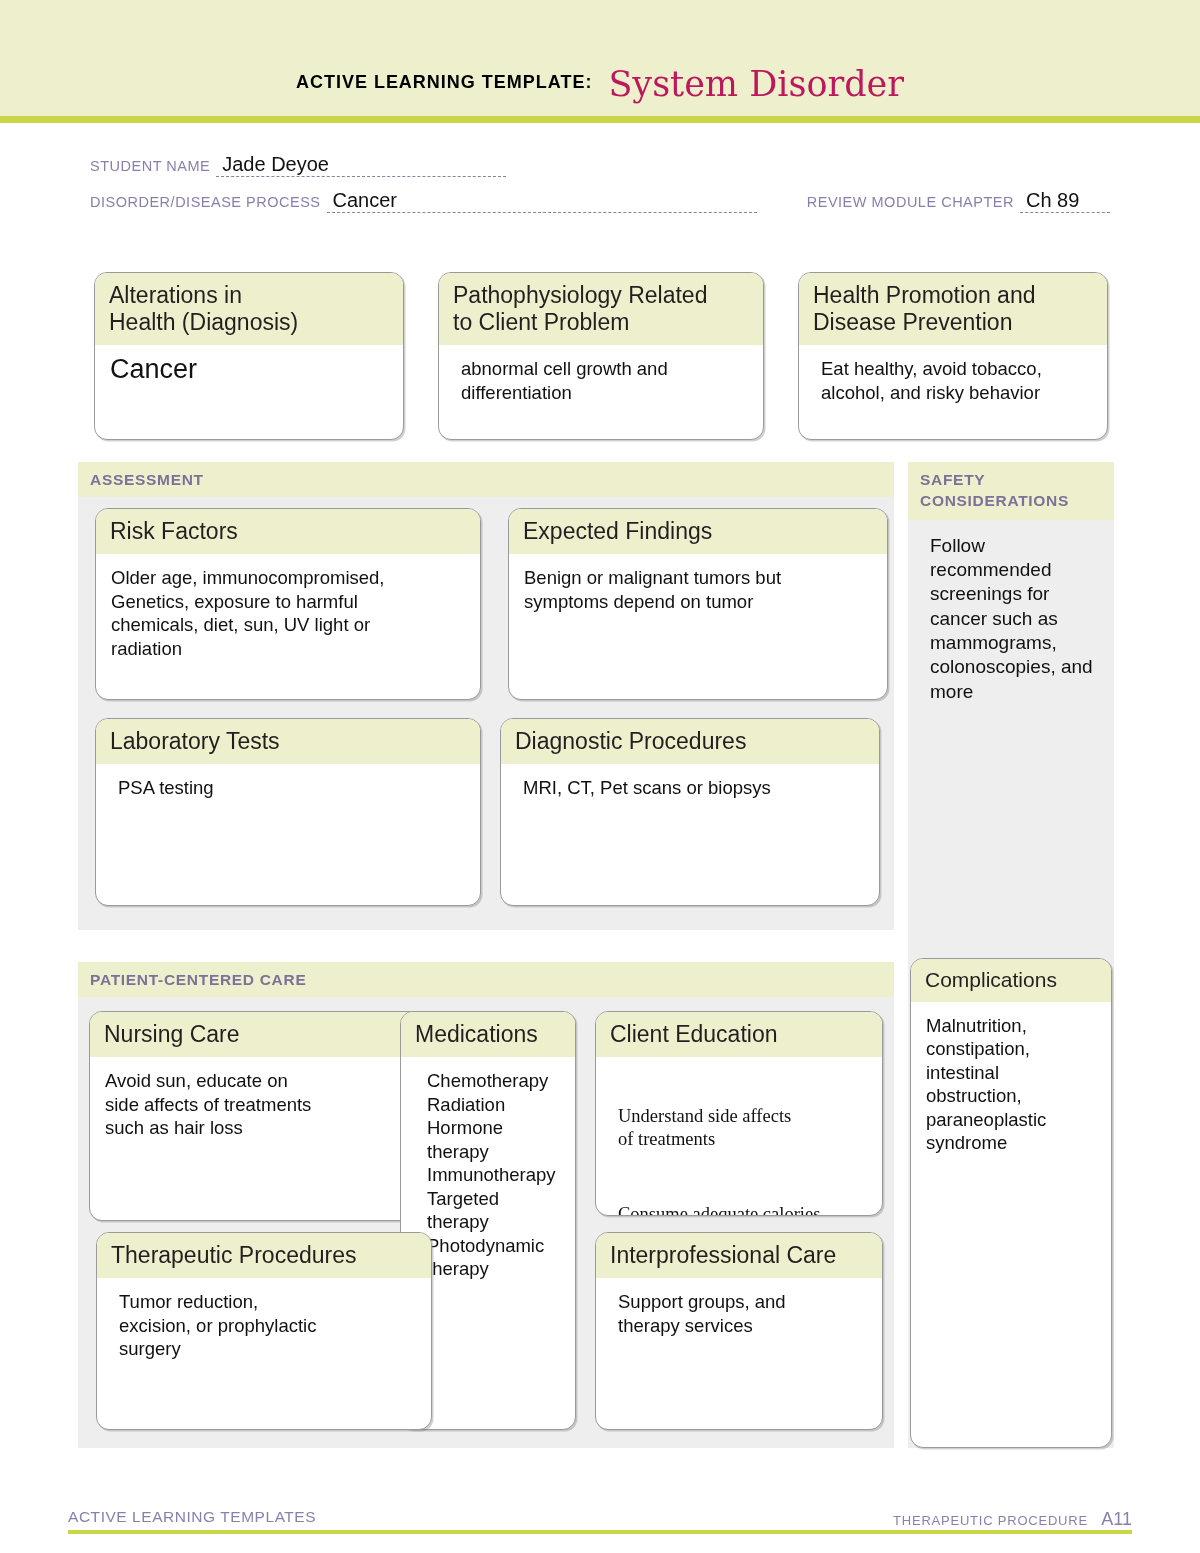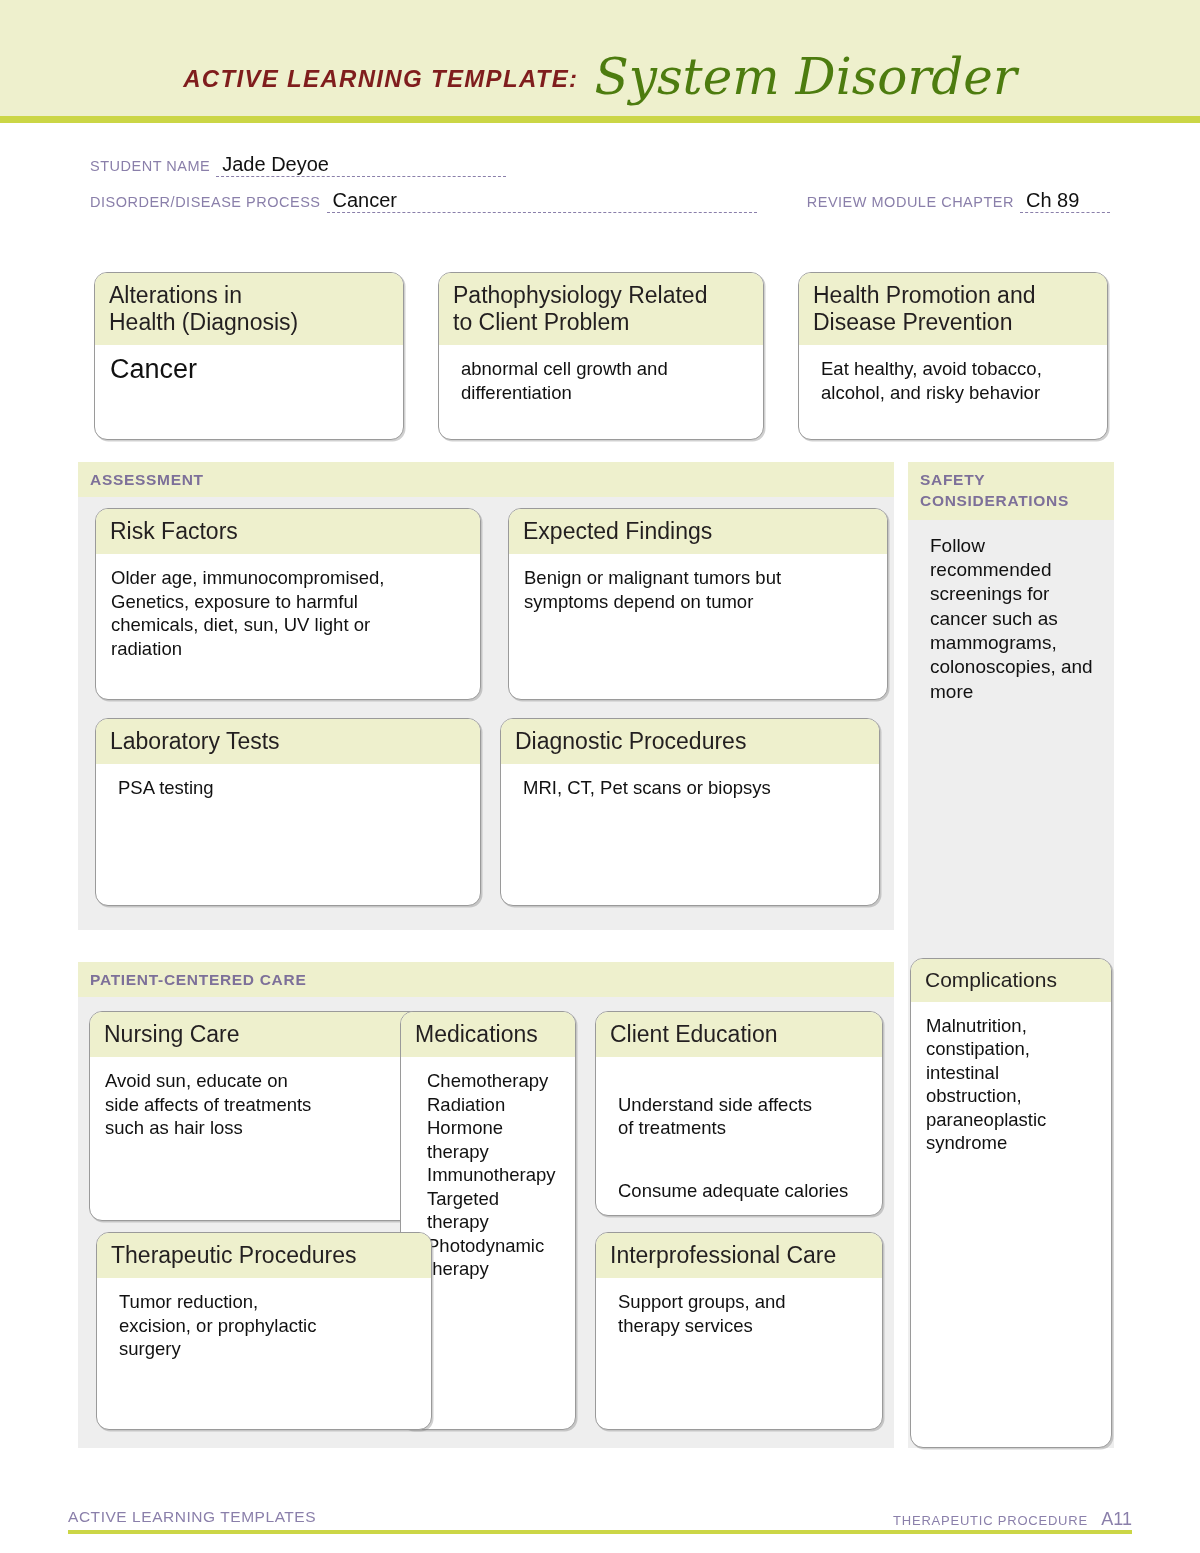--- a/index.html
+++ b/index.html
@@ -20,27 +20,27 @@
   .header-rule{
     position:absolute;left:0;top:116px;width:1200px;height:7px;
     background:#cbd646;
   }
   .header-inner{
     position:absolute;left:0;top:0;width:1200px;height:116px;
     display:flex;align-items:flex-end;justify-content:center;
     padding-bottom:14px;box-sizing:border-box;
   }
   .alt-label{
-    font-size:24px;letter-spacing:.055em;color:#7f1d1d;
+    font-size:18px;letter-spacing:.055em;color:#000000;
     font-weight:600;text-transform:uppercase;
-    padding-bottom:9px;white-space:nowrap;font-style:italic;
+    padding-bottom:9px;white-space:nowrap;
   }
   .tpl-title{
     font-family:"DejaVu Serif", serif;
-    font-style:italic;font-size:50px;color:#4d7c0f;
+    font-size:35px;color:#be185d;
     margin-left:16px;line-height:1;white-space:nowrap;
   }
 
   
   .fields{position:absolute;left:90px;top:150px;width:1020px;}
   .frow{display:flex;align-items:flex-end;margin-bottom:9px;}
   .flabel{
     font-size:14.5px;letter-spacing:.035em;color:#8a7faa;
     text-transform:uppercase;white-space:nowrap;padding-bottom:3px;
     font-weight:500;
@@ -81,21 +81,21 @@
     padding:9px 14px 9px 14px;box-sizing:border-box;
   }
   .card-head.small{font-size:21px;}
   .card-body{
     padding:12px 15px 8px 15px;box-sizing:border-box;
     font-size:18.5px;line-height:1.27;color:#111;
     white-space:pre-line;
   }
   .card-body.big{font-size:27px;line-height:1.2;padding-top:8px;}
   .card-body.ind{padding-left:22px;}
-  .card-body p{margin:0 0 16px 0;}
+  .card-body p{margin:12px 0 16px 0;font-family:Liberation Serif, serif;}
   .card-body p:last-child{margin-bottom:0;}
 
   .safety-body{
     padding:14px 12px 10px 22px;box-sizing:border-box;
     font-size:19px;line-height:1.28;color:#111;
   }
 
   
   .footer-rule{
     position:absolute;left:68px;top:1530px;width:1064px;height:4px;

